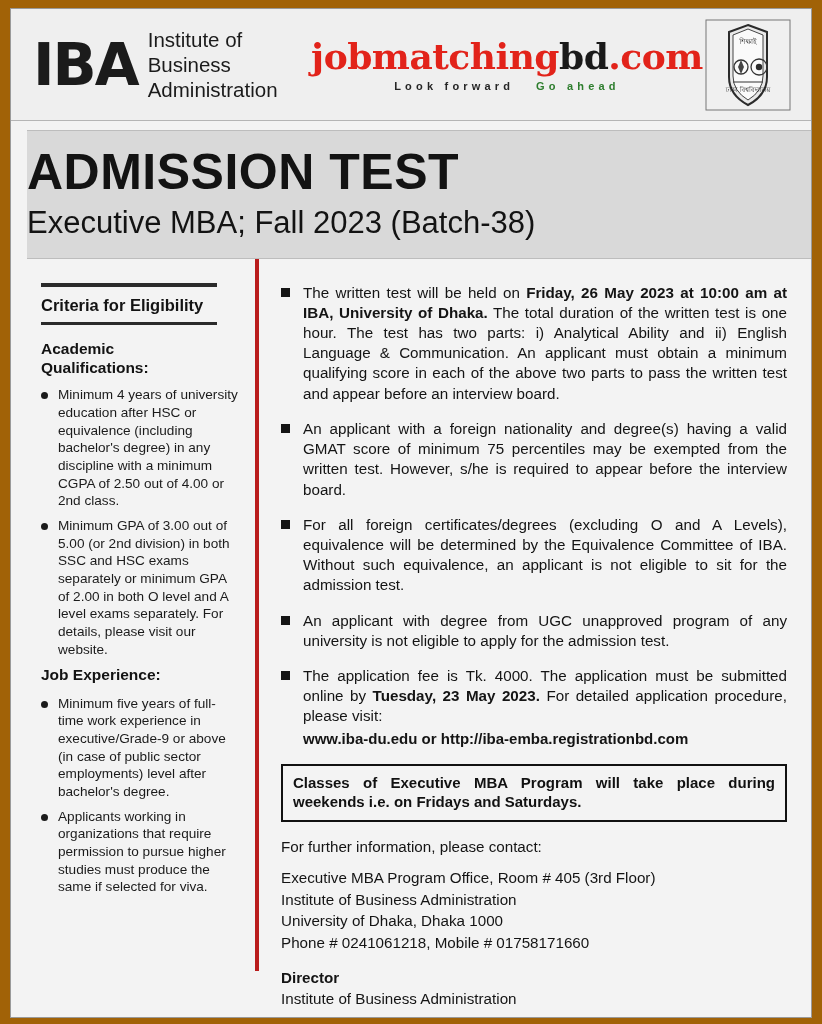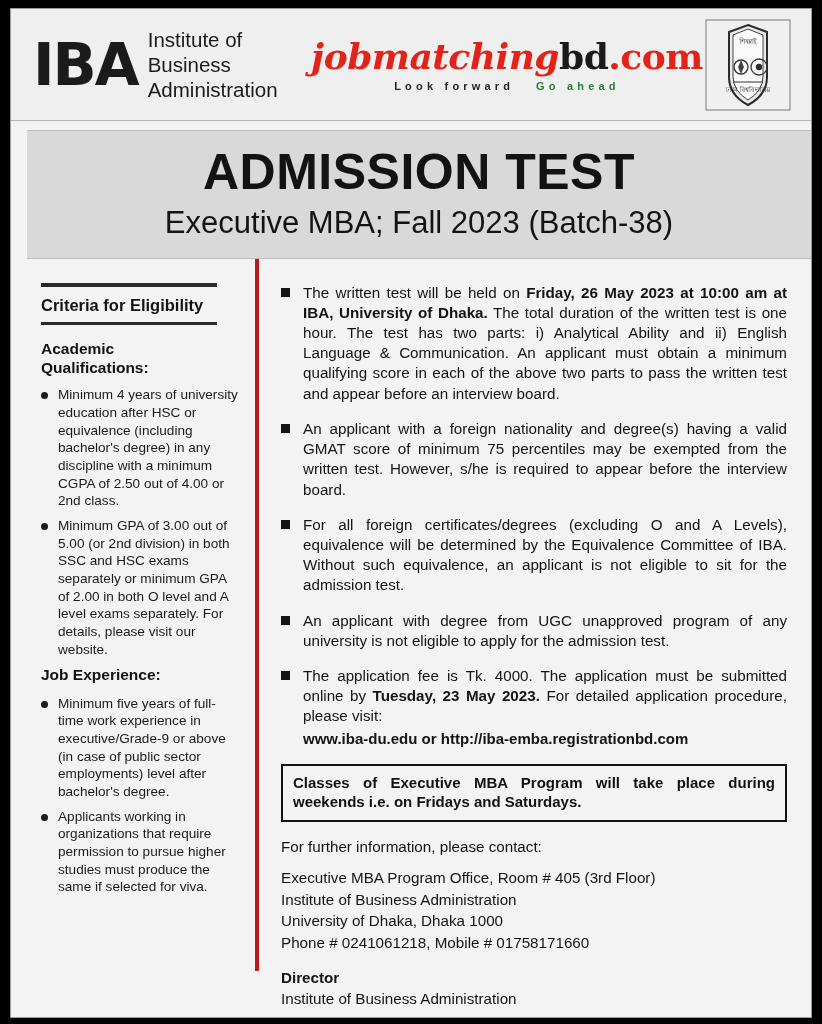--- a/index.html
+++ b/index.html
@@ -9,21 +9,21 @@
   }
   body {
     width: 822px; height: 1024px;
     font-family: "Liberation Sans", sans-serif;
     color: #111;
     overflow: hidden;
   }
   .page {
     position: relative;
     width: 822px; height: 1024px;
-    background: #000000;
+    background: #a16207;
     padding: 8px 10px 0 10px;
   }
   .sheet {
     position: relative;
     width: 802px; height: 1010px;
     background: #f3f3f3;
     border: 1px solid #9a9a9a;
   }
   
   .header {
@@ -62,21 +62,21 @@
     padding-left: 10px;
   }
   .brand-main {
     font-family: "DejaVu Serif", serif;
     font-weight: 700;
     font-size: 36px;
     line-height: 1;
     letter-spacing: -0.5px;
     white-space: nowrap;
   }
-  .brand-main .seg-red { color: #e2231a; font-style: italic; }
+  .brand-main .seg-red { color: #e2231a; }
   .brand-main .seg-dark { color: #1a1a1a; }
   .brand-main .seg-red2 { color: #e2231a; }
   .brand-sub {
     margin-top: 6px;
     font-family: "Liberation Sans", sans-serif;
     font-size: 11px;
     letter-spacing: 4.2px;
     font-weight: 700;
     color: #262626;
     white-space: nowrap;
@@ -91,21 +91,20 @@
   .seal {
     width: 86px; height: 92px;
     display: block;
   }
   
   .titlebar {
     margin: 9px 0 0 16px;
     background: #d9d9d9;
     border-top: 1px solid #bdbdbd;
     border-bottom: 1px solid #bdbdbd;
-    text-align: center;
     padding: 16px 0 18px 0;
   }
   .title-main {
     font-family: "Liberation Sans", sans-serif;
     font-weight: 700;
     font-size: 50px;
     letter-spacing: 0.5px;
     line-height: 1;
     color: #131313;
   }

